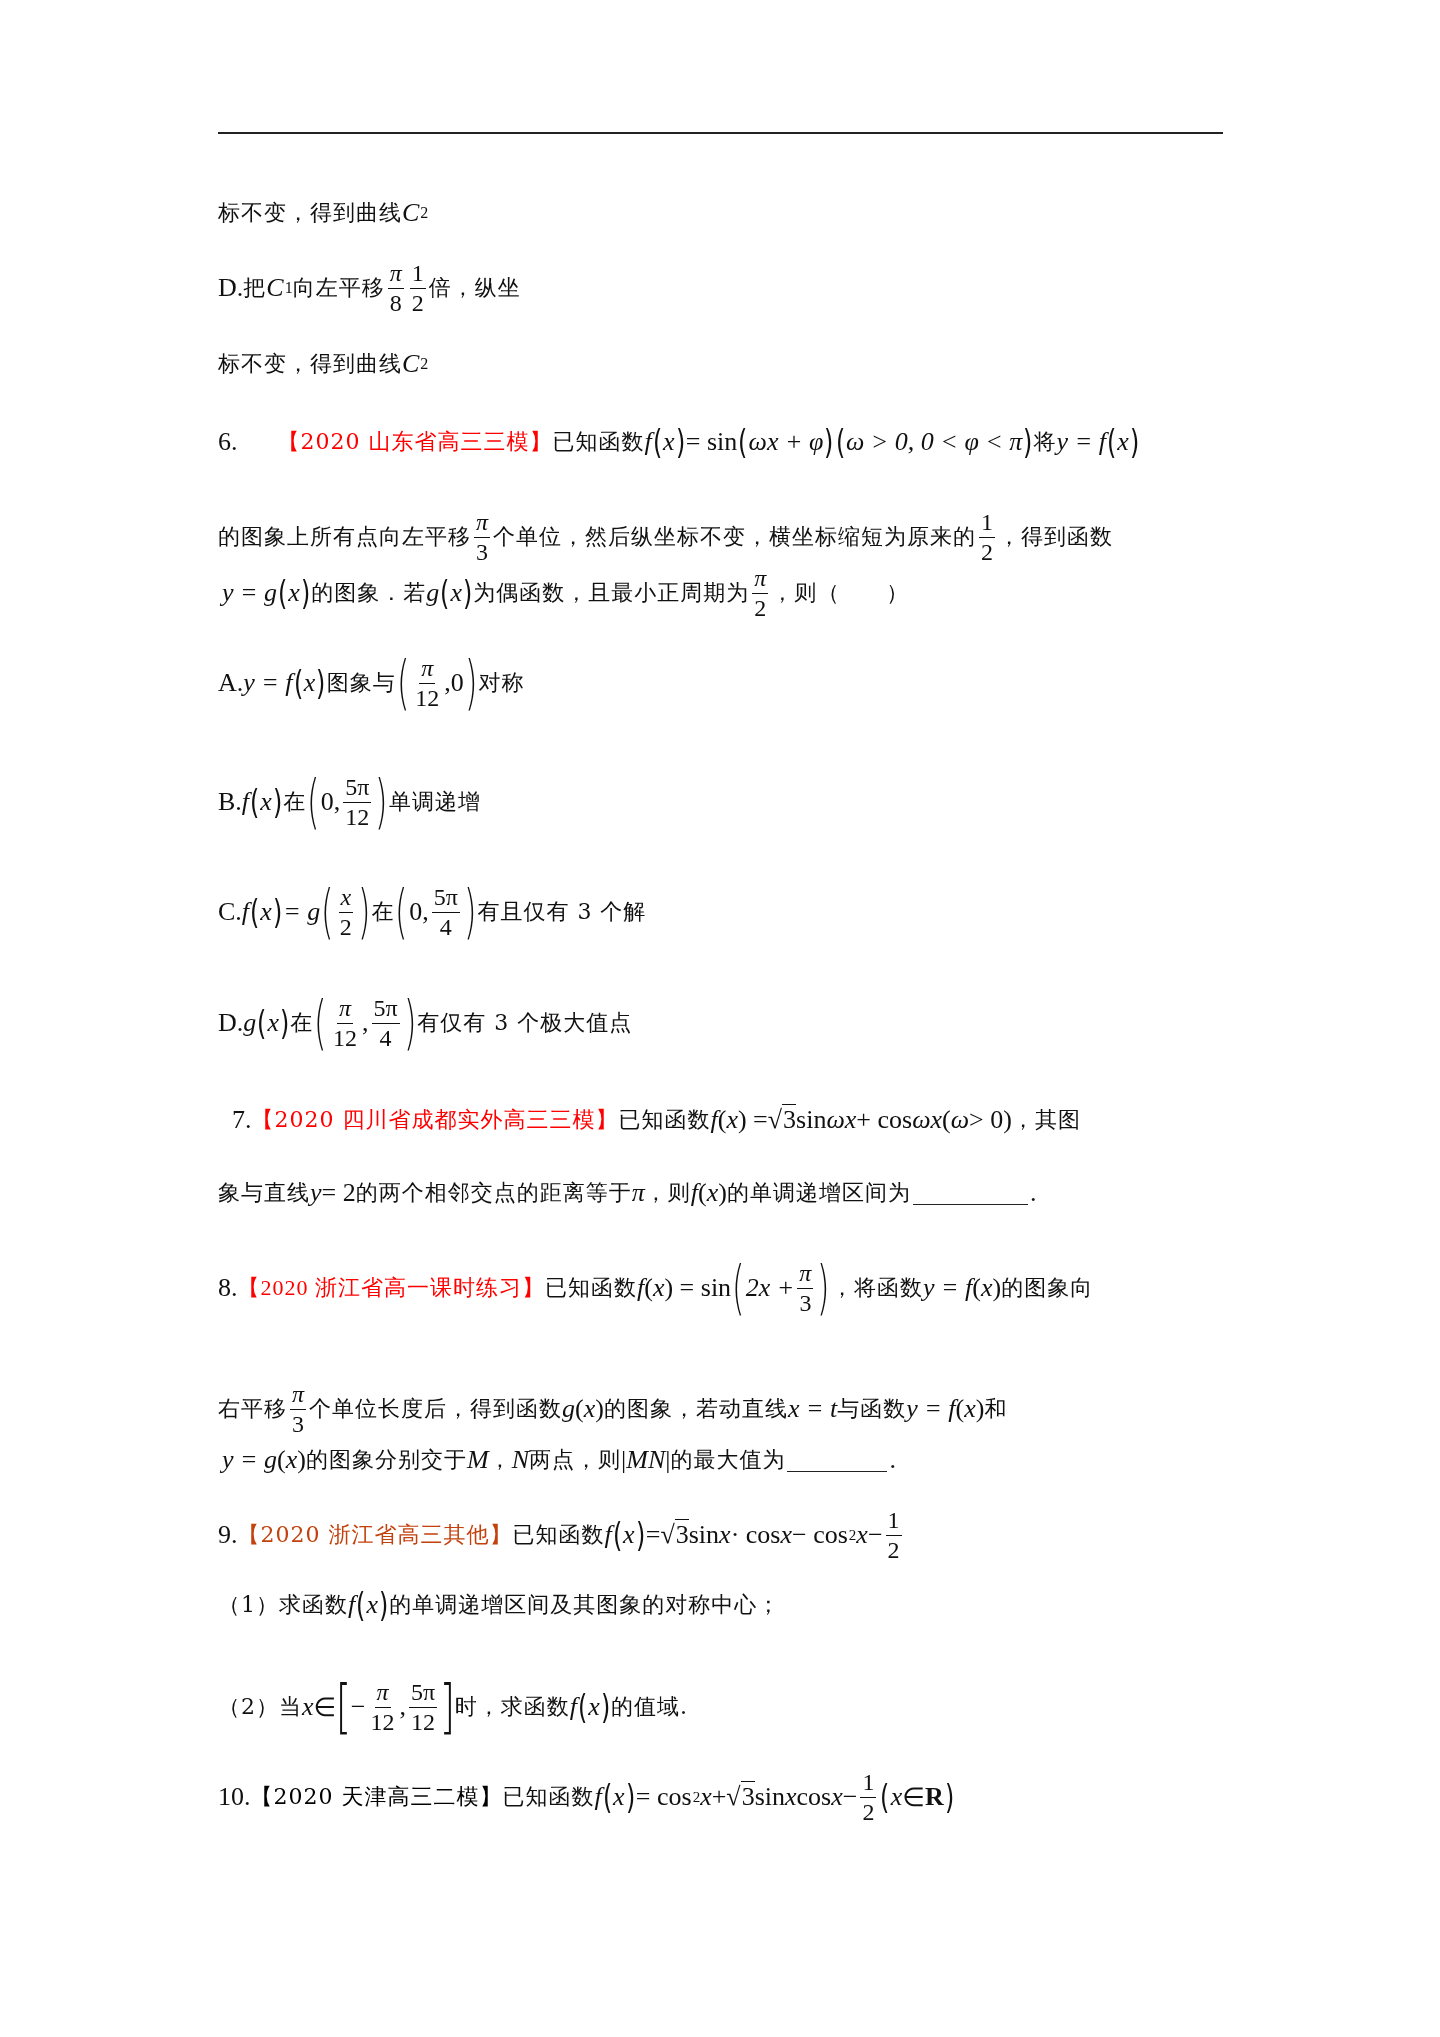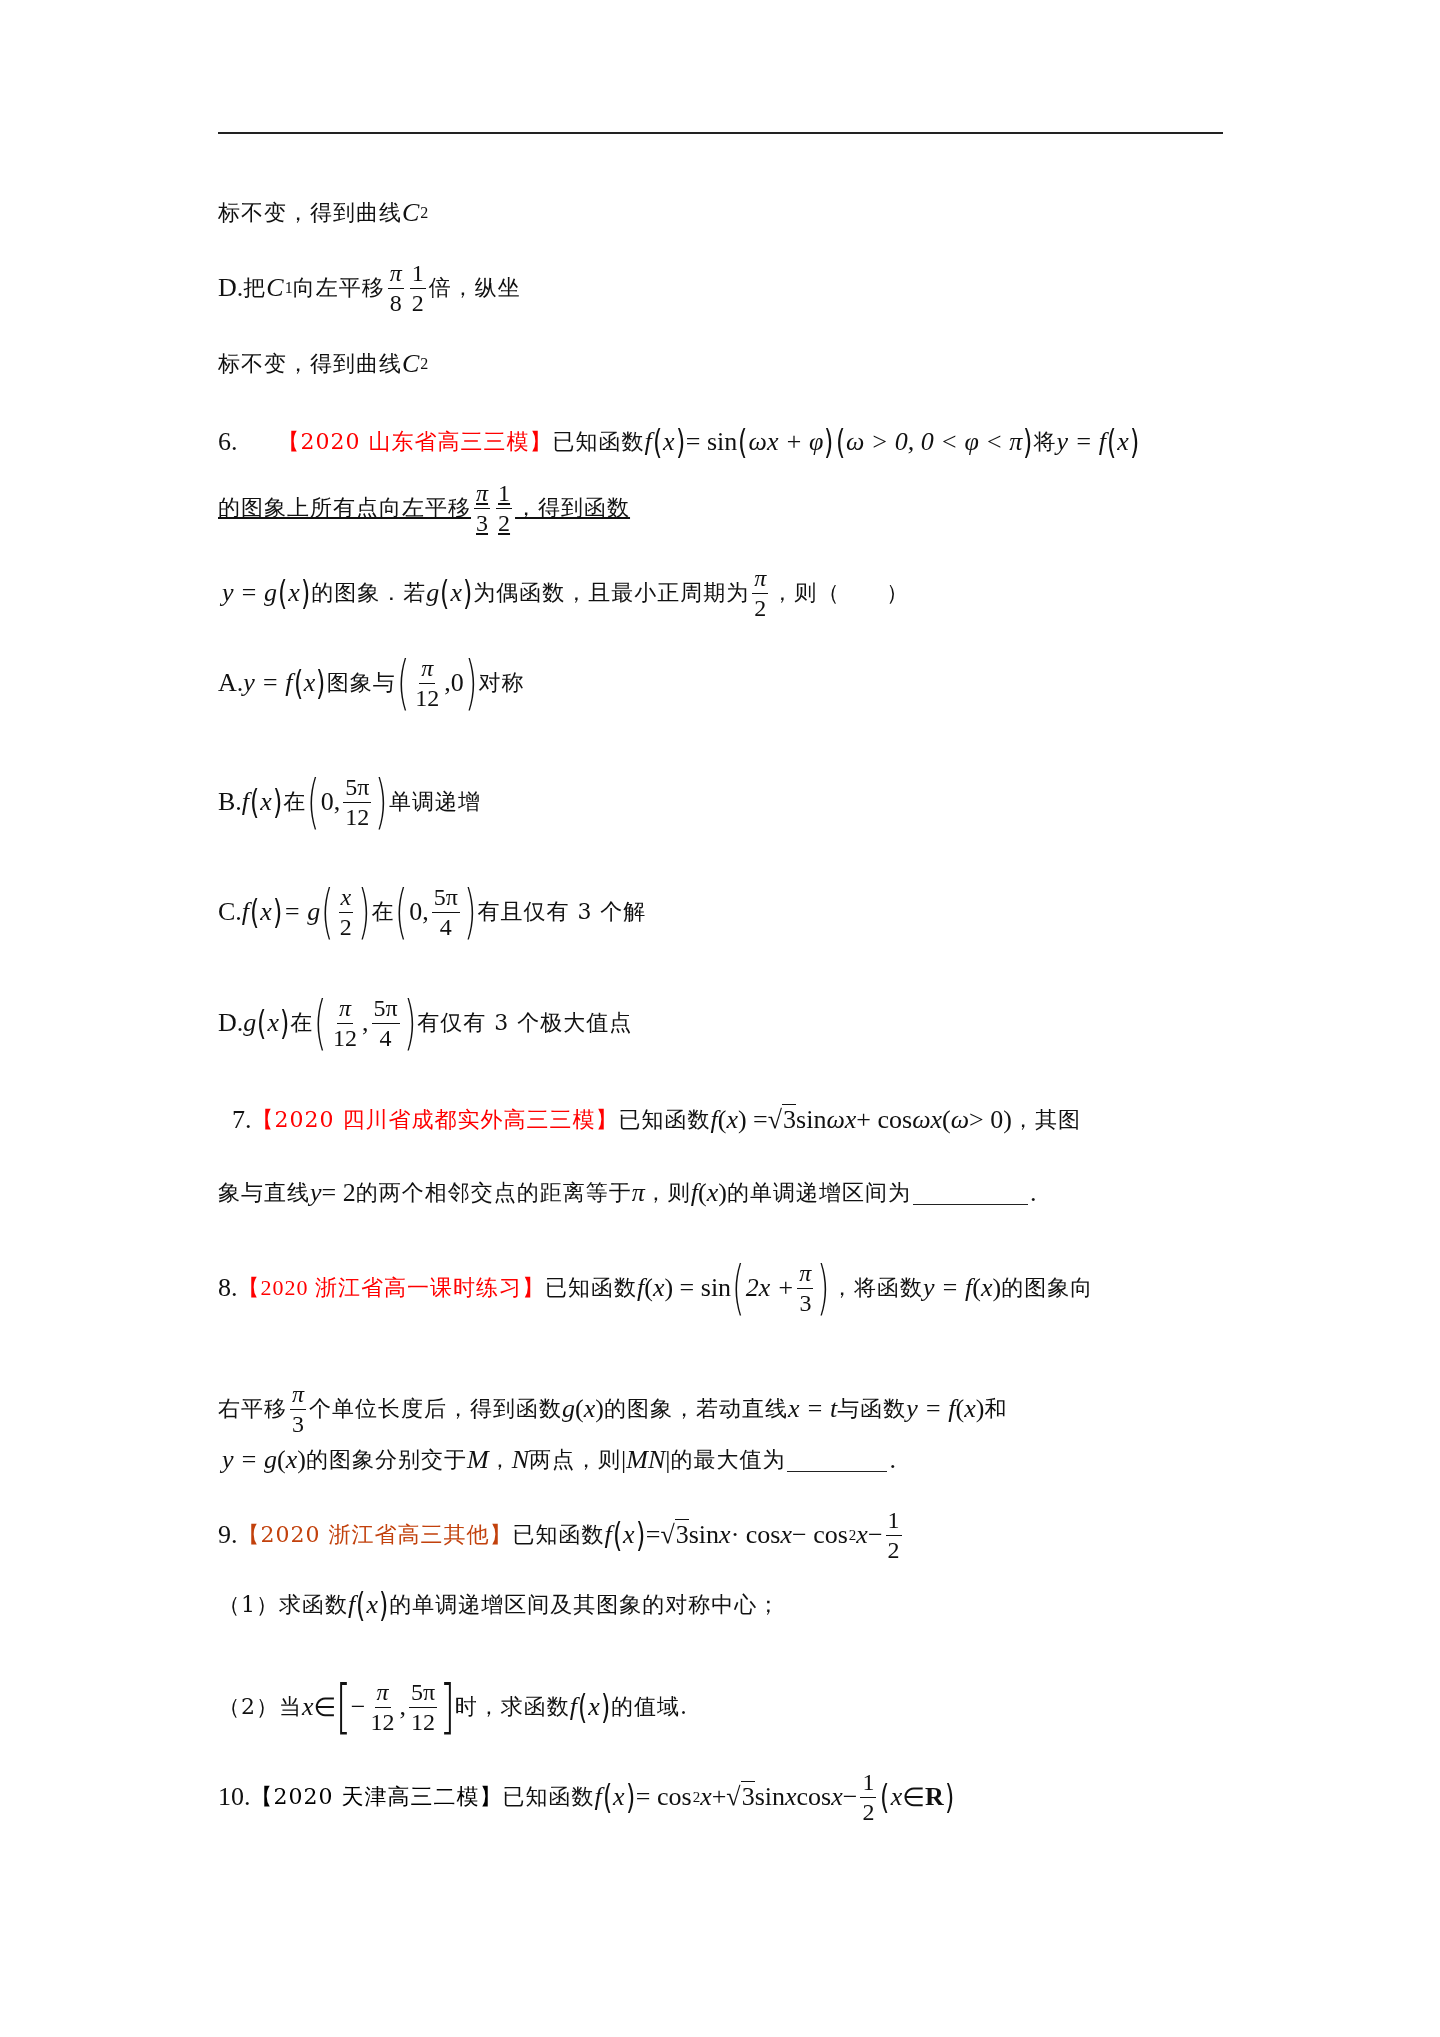--- a/index.html
+++ b/index.html
@@ -74,26 +74,27 @@
         <span class="seg mid-paren">)</span>
         <span class="seg mid-paren">(</span>
         <span class="seg m mi">ω &gt; 0, 0 &lt; φ &lt; π</span>
         <span class="seg mid-paren">)</span>
         <span class="seg cjk">将</span>
         <span class="seg m mi">y = f</span>
         <span class="seg mid-paren">(</span>
         <span class="seg m mi">x</span>
         <span class="seg mid-paren">)</span>
       </div>
-      <div class="line" style="top: 508px; left: 218px; text-decoration: underline;">
+      <div class="line" style="top: 537px; left: 218px;">
         <span class="seg cjk">的图象上所有点向左平移</span>
         <span class="frac">
           <span class="num" style="font-style: italic;">π</span>
           <span class="den">3</span>
         </span>
+        <span class="seg cjk">个单位，然后纵坐标不变，横坐标缩短为原来的</span>
         <span class="frac">
           <span class="num">1</span>
           <span class="den">2</span>
         </span>
         <span class="seg cjk">，得到函数</span>
       </div>
       <div class="line" style="top: 593px; left: 222px;">
         <span class="seg m mi">y = g</span>
         <span class="seg mid-paren">(</span>
         <span class="seg m mi">x</span>

